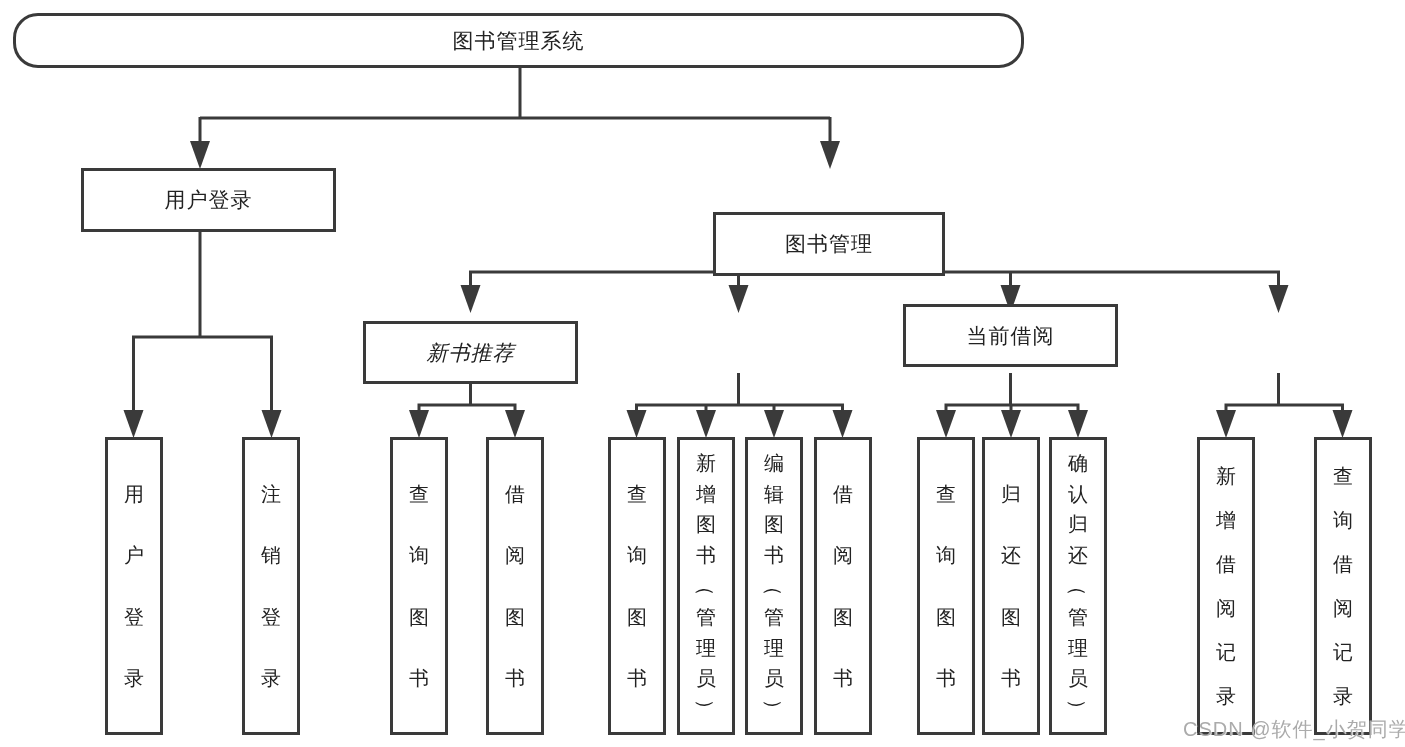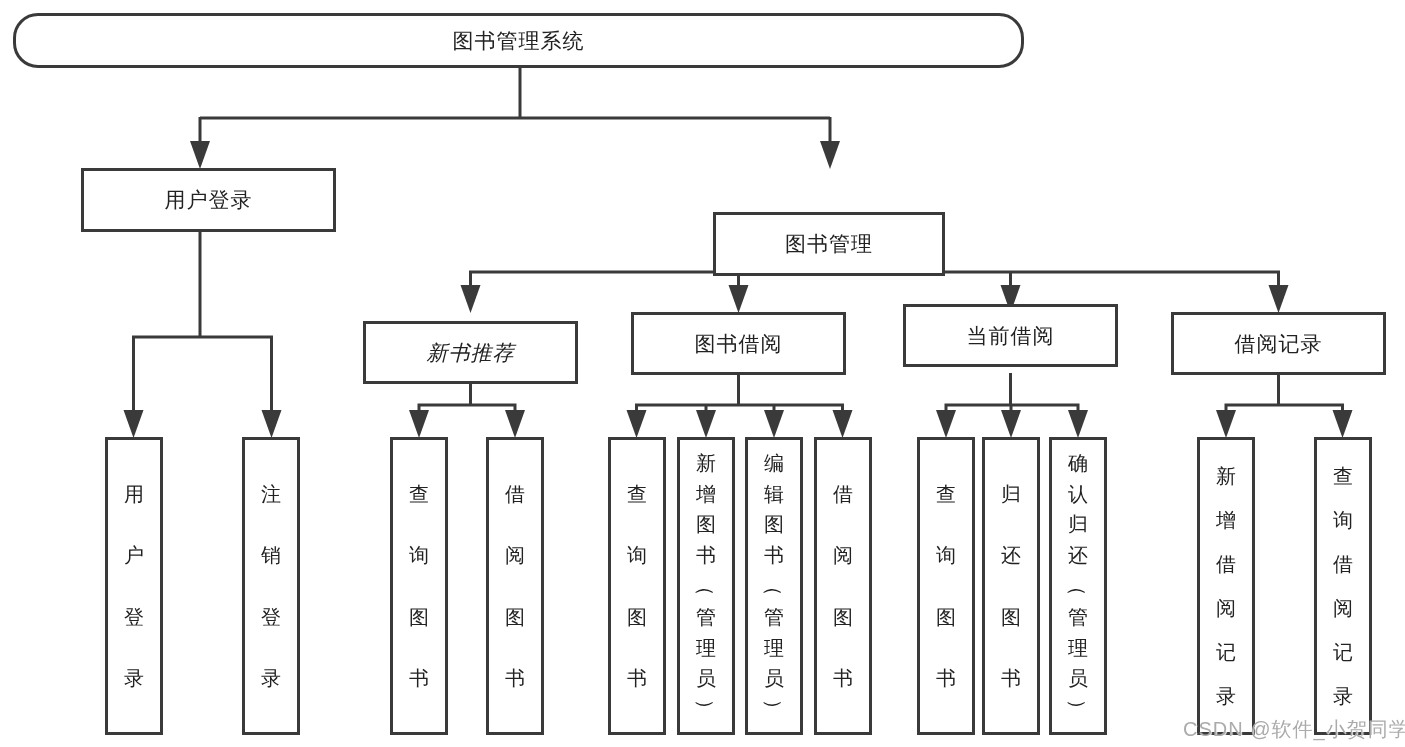--- a/index.html
+++ b/index.html
@@ -94,23 +94,21 @@
       <polygon points="1332.5,410 1352.5,410 1342.5,438"></polygon>
     </g>
   </svg>
 
   <div class="node hnode" style="left:13px; top:13px; width:1011px; height:55px;border-radius:25px;">图书管理系统</div>
 
   <div class="node hnode" style="left:81px; top:168px; width:255px; height:64px;">用户登录</div>
   <div class="node hnode" style="left:713px; top:168px; width:232px; height:64px;margin-top:44px;">图书管理</div>
 
   <div class="node hnode" style="left:363px; top:321px; width:215px; height:63px;font-style:italic;">新书推荐</div>
-  <div class="node hnode" style="left:631px; top:312px; width:215px; height:63px;">图书借阅</div>
   <div class="node hnode" style="left:903px; top:304px; width:215px; height:63px;">当前借阅</div>
-  <div class="node hnode" style="left:1171px; top:312px; width:215px; height:63px;">借阅记录</div>
 
   <div class="node leaf" style="left:105px;">
       <span>用</span>
       <span>户</span>
       <span>登</span>
       <span>录</span>
     </div>
   <div class="node leaf" style="left:242px;">
       <span>注</span>
       <span>销</span>

